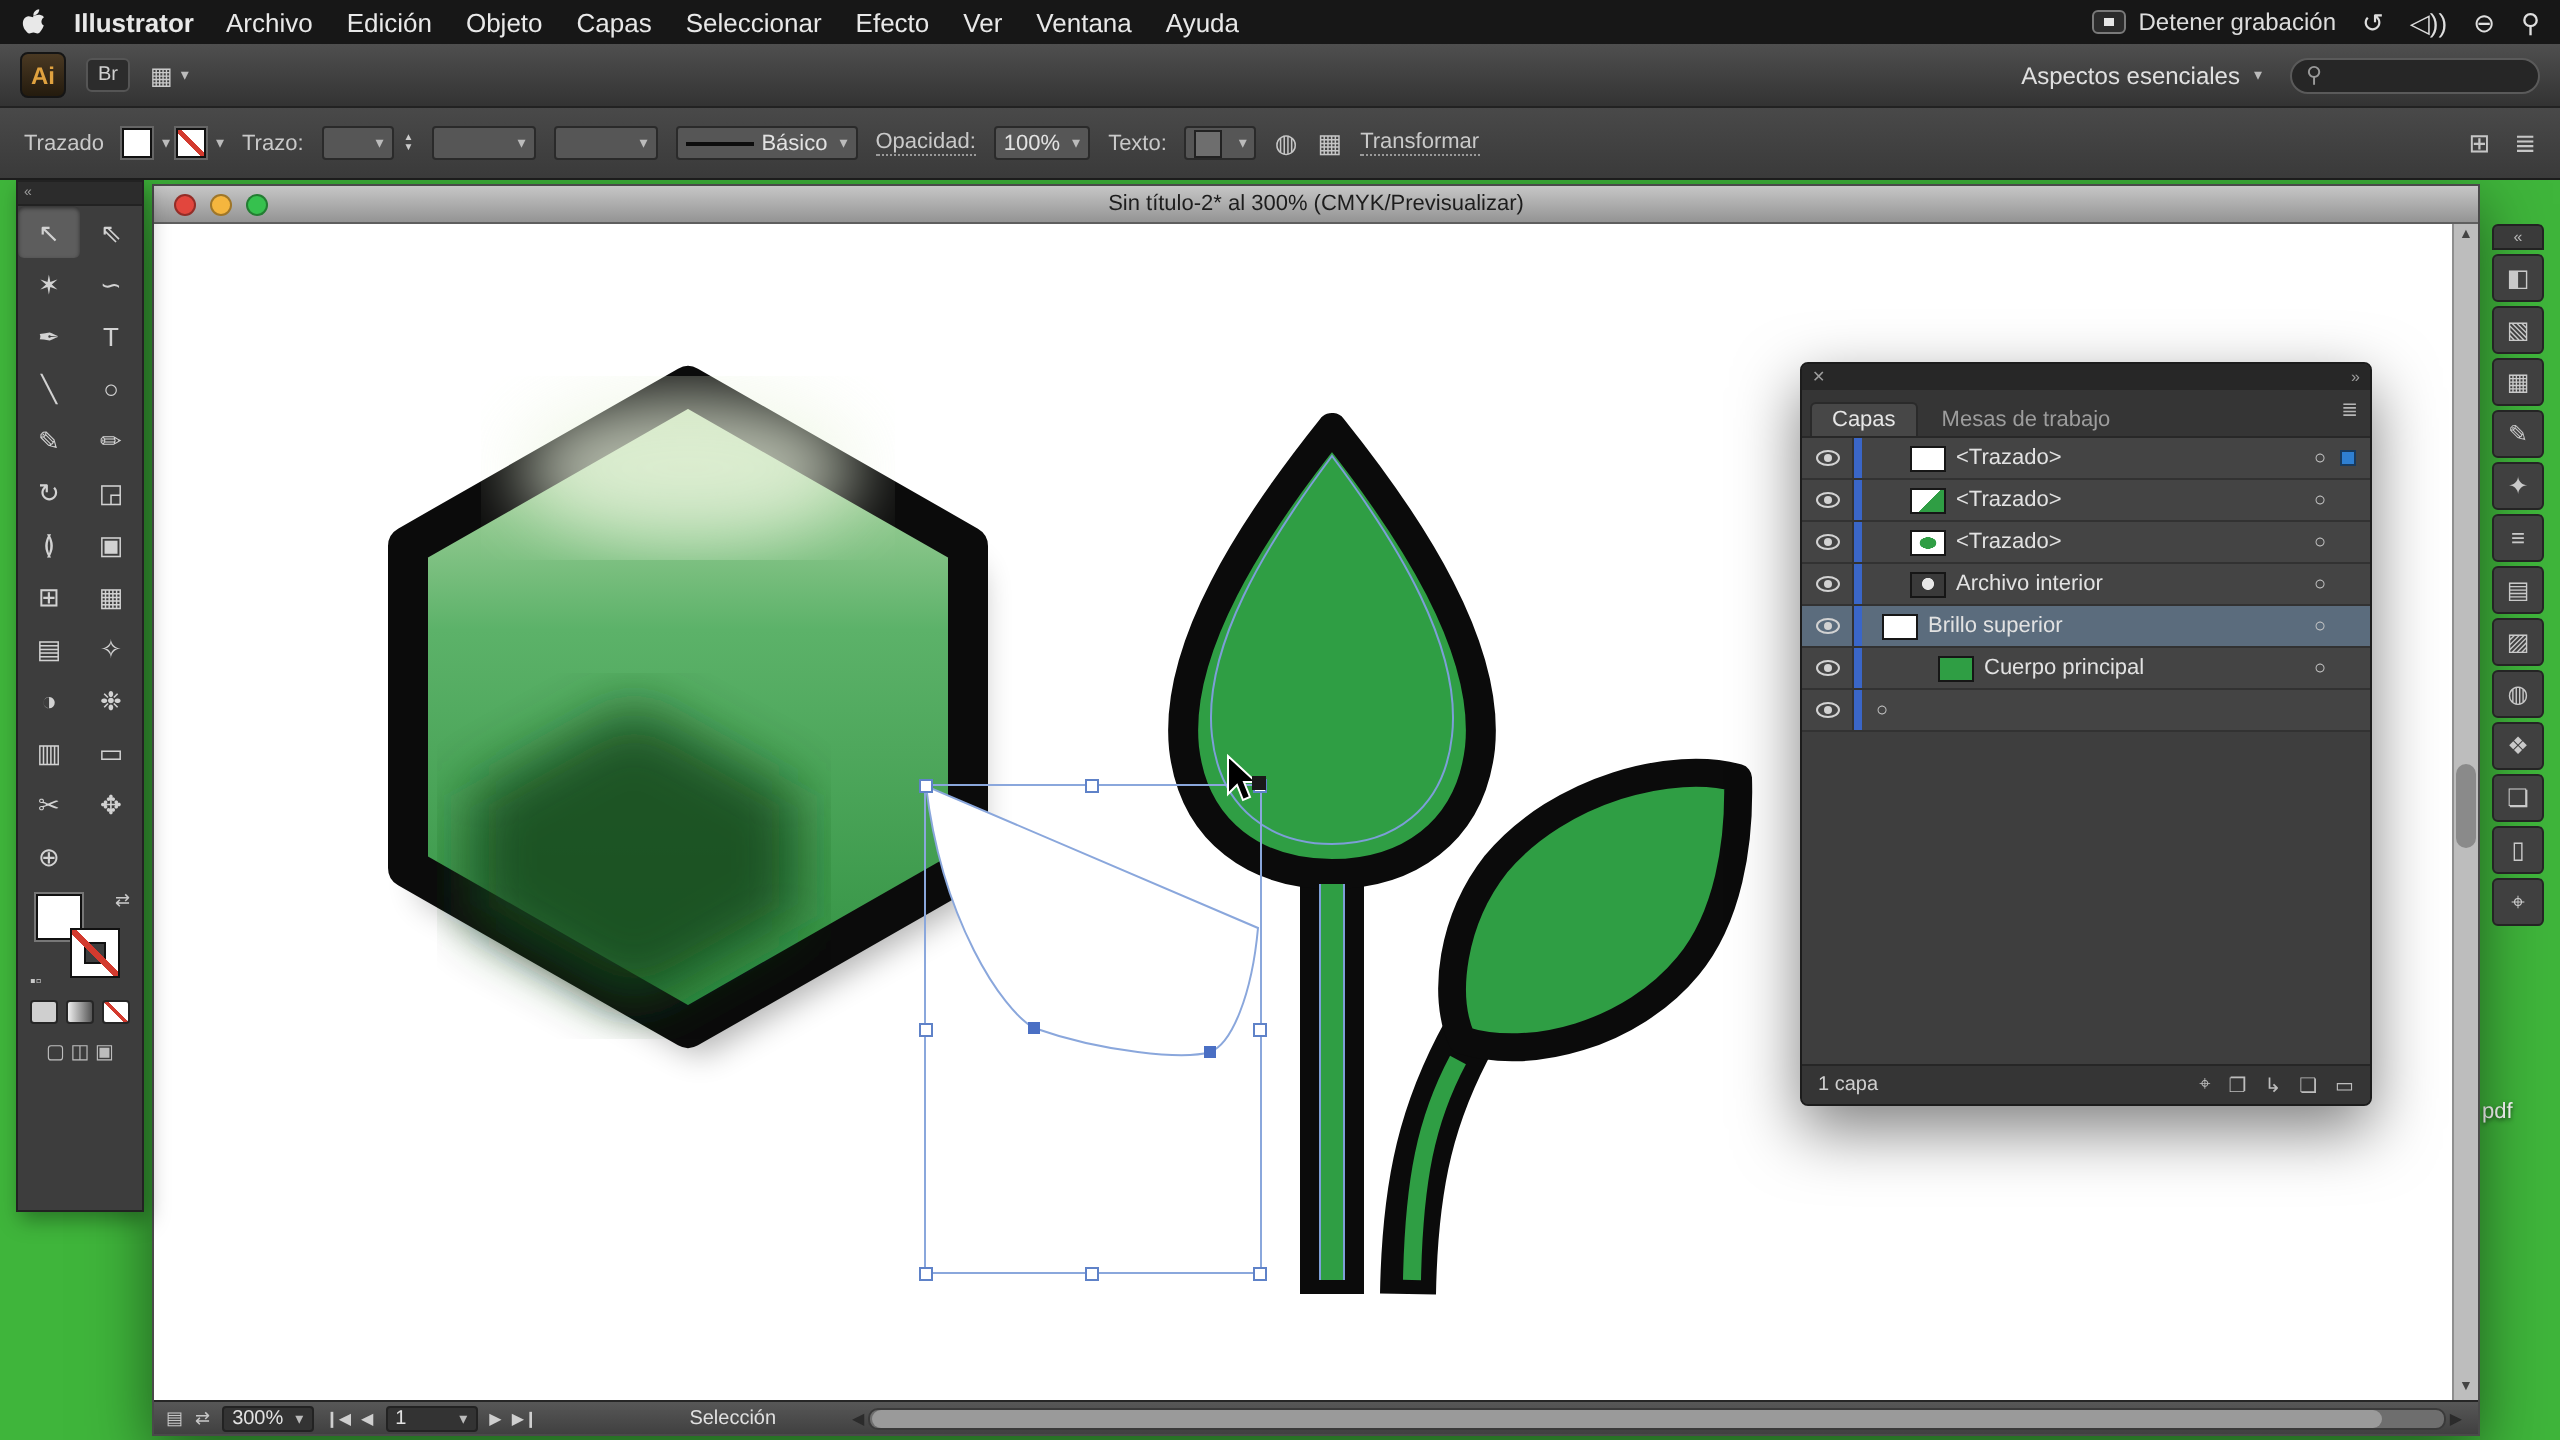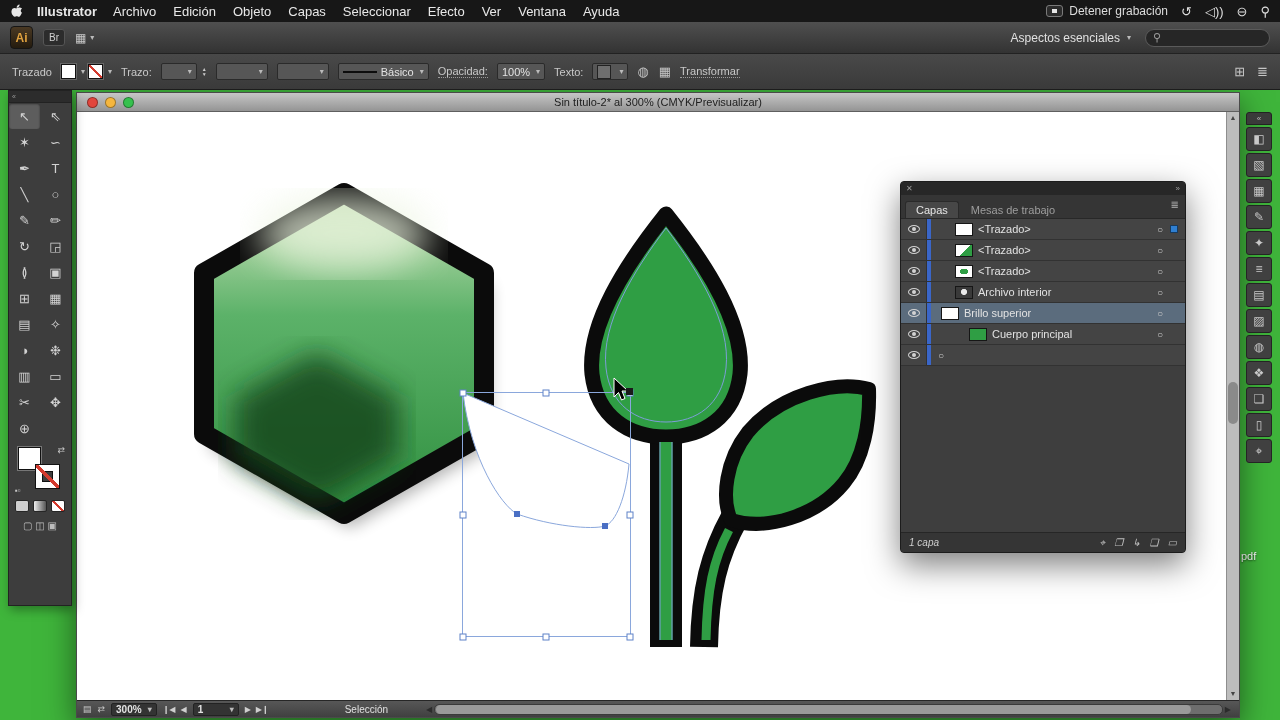--- a/index.html
+++ b/index.html
@@ -95,21 +95,21 @@
   .vthumb{position:absolute;top:46%;left:1px;width:10px;height:42px;background:#8a8a8a;border-radius:5px;}
   .vs-arrow{height:11px;display:flex;align-items:center;}
   .vs-bottom{position:absolute;bottom:1px;}
 
   
   .statusbar{position:absolute;left:0;right:0;bottom:0;height:17px;
     background:linear-gradient(#575757,#404040);border-top:1px solid #262626;
     display:flex;align-items:center;gap:6px;padding:0 6px;color:#d2d2d2;font-size:10px;}
   .sb-icon{font-size:9px;color:#c6c6c6;}
   .sb-box{height:13px;background:#333;border:1px solid #222;border-radius:2px;display:inline-flex;
-    align-items:center;gap:4px;padding:0 4px;color:#e2e2e2;font-weight:bold;}
+    align-items:center;gap:4px;padding:0 4px;color:#e2e2e2;}
   .sb-nav{font-size:8px;color:#cfcfcf;}
   .tool-hint{margin-left:70px;color:#e0e0e0;}
   .hscroll{flex:1;display:flex;align-items:center;margin-left:30px;height:13px;}
   .sb-arrow{font-size:8px;color:#2b2b2b;padding:0 2px;}
   .htrack{flex:1;height:11px;background:#6e6e6e;border-radius:5px;position:relative;border:1px solid #3a3a3a;}
   .hthumb{position:absolute;left:1px;top:0;bottom:0;width:96%;background:#9a9a9a;border-radius:5px;}
 
   
   #dock{position:absolute;right:8px;top:112px;width:26px;z-index:20;}
   .dock-head{height:13px;background:#3a3a3a;border:1px solid #222;border-radius:3px 3px 0 0;
@@ -145,21 +145,21 @@
   .t-leaf{background:radial-gradient(ellipse at 50% 50%, var(--artwork-green,#2f9e44) 36%, #fff 38%);}
   .t-innershadow{background:radial-gradient(circle at 50% 45%, #e8e8e8 28%, #3a3a3a 32%);}
   .t-hex{background:var(--artwork-green,#2f9e44);}
   .t-shadow{background:radial-gradient(circle at 50% 50%, #9ba59b 32%, #2e2e2e 36%);}
   .llabel{font-size:11px;color:#e2e2e2;white-space:nowrap;}
   .ltarget{width:20px;text-align:center;color:#c6c6c6;font-size:10px;}
   .lbadge{width:8px;height:8px;margin-right:7px;flex:none;}
   .lbadge.on{background:var(--badge-blue,#2f7fd1);border:1px solid #173a5e;}
   .lp-empty{height:166px;background:#3e3e3e;}
   .lp-foot{height:20px;background:#353535;border-top:1px solid #262626;display:flex;align-items:center;
-    padding:0 8px;color:#cfcfcf;font-size:10px;font-style:italic;}
+    padding:0 8px;color:#cfcfcf;font-size:10px;}
   .lp-foot-icons{margin-left:auto;display:flex;gap:9px;color:#bdbdbd;font-size:10px;}
 
   .pdf-label{position:absolute;left:1241px;top:550px;color:#fff;font-size:11px;
     text-shadow:0 1px 2px rgba(0,0,0,.6);z-index:5;}
 </style>
 </head>
 <body>
 
 <div id="menubar">
   <span class="apple">

